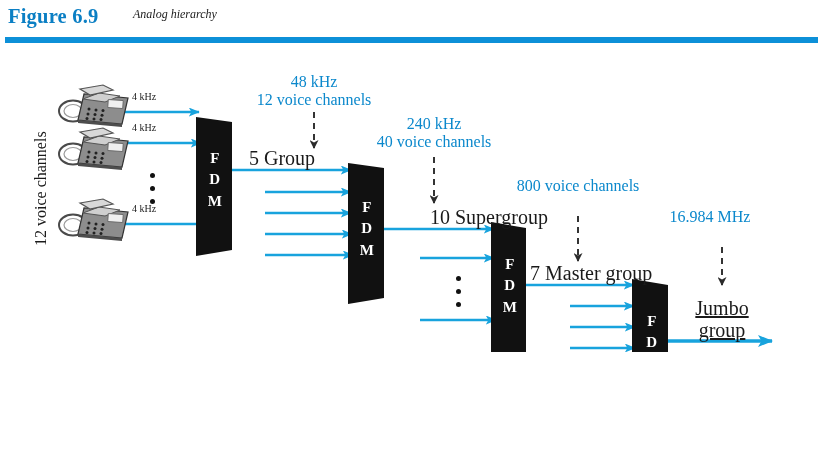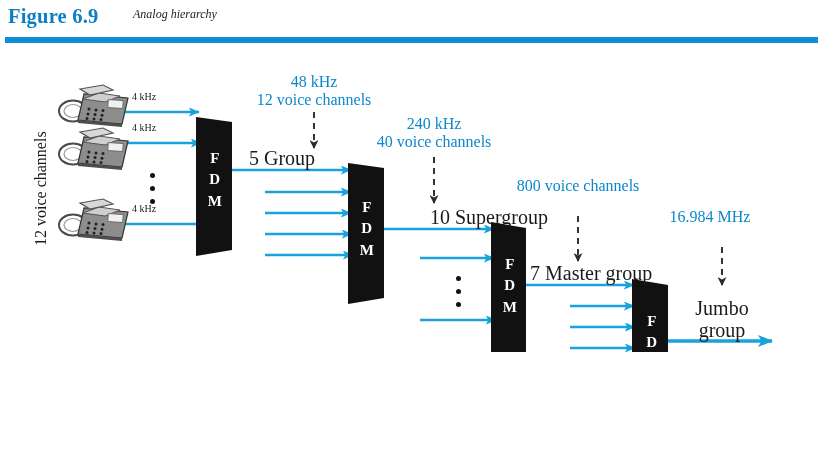--- a/index.html
+++ b/index.html
@@ -331,18 +331,18 @@
   <div class="lbl lbl-blue" style="left:710px; top:208px; transform:translateX(-50%);">
     <div>16.984 MHz</div>
   </div>
 
   <div class="lbl lbl-black" style="left:249px; top:147px;">5 Group</div>
 
   <div class="lbl lbl-black" style="left:388px; top:206px;margin-left:42px;">10 Supergroup</div>
 
   <div class="lbl lbl-black" style="left:530px; top:262px;">7 Master group</div>
 
-  <div class="lbl lbl-black" style="left:722px; top:297px; transform:translateX(-50%); text-align:center;">
+  <div class="lbl lbl-black" style="left:722px; top:297px; transform:translateX(-50%); text-align:center;text-decoration:underline;">
     <div>Jumbo</div>
     <div>group</div>
   </div>
 
 </div>
 
 </body></html>

